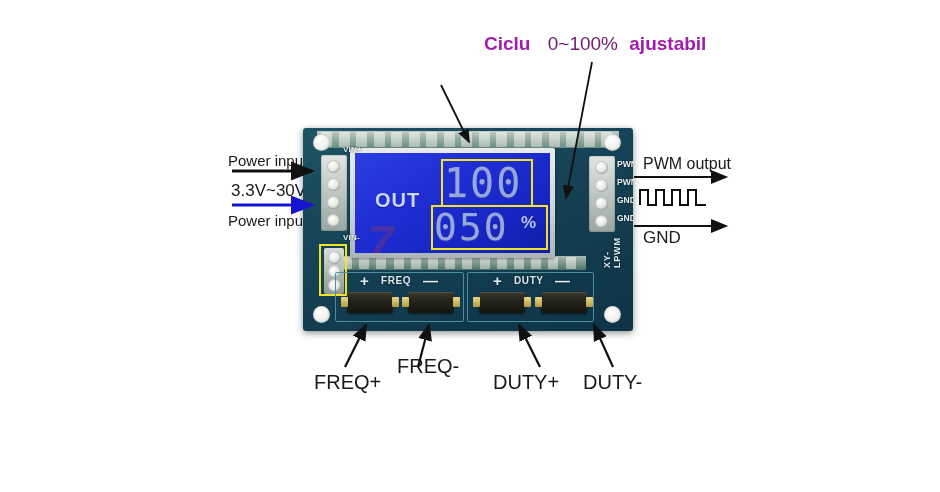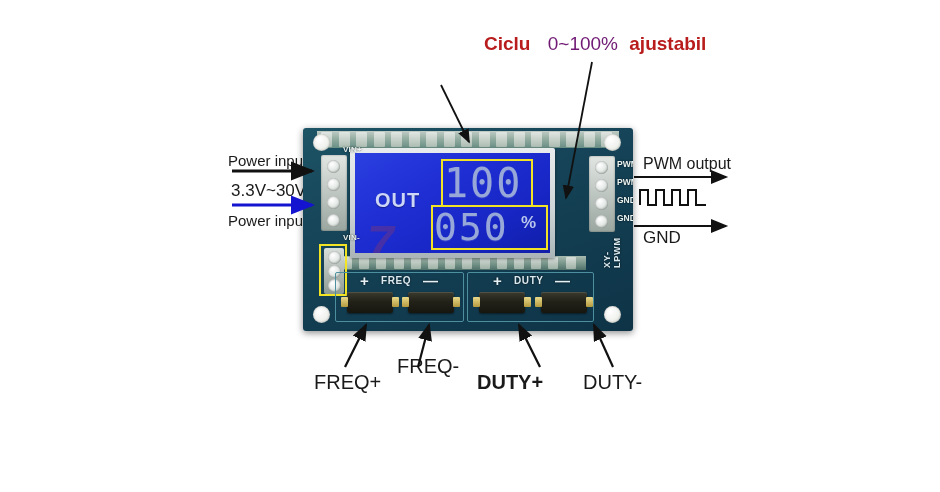--- a/index.html
+++ b/index.html
@@ -6,37 +6,37 @@
   html, body {
     width: 940px; height: 492px;
     background: #ffffff;
     font-family: "Liberation Sans", sans-serif;
     overflow: hidden;
   }
   #stage { position: relative; width: 940px; height: 492px; background: #fff; }
 
   
   .anno { position: absolute; white-space: nowrap; color: #111; }
-  .anno .b { font-weight: bold; color: #b91c1c; }
+  .anno .b { font-weight: bold; color: #a21caf; }
   .anno .n { font-weight: normal; color: #701a75; }
 
   #anno-ciclu  { left: 484px; top: 33px;  font-size: 19px; }
   #anno-freq   { left: 222px; top: 64px;  font-size: 19px; }
 
   .pin-anno { position: absolute; font-size: 15px; color: #1a1a1a; white-space: nowrap; }
   #lbl-pin { left: 228px; top: 152px; }
   #lbl-volt { left: 231px; top: 181px; font-size: 17px; }
   #lbl-nin { left: 228px; top: 212px; }
   #lbl-pwmout { left: 643px; top: 155px; font-size: 16px; }
   #lbl-gndout { left: 643px; top: 228px; font-size: 17px; }
 
   .btn-anno { position: absolute; font-size: 20px; color: #1a1a1a; white-space: nowrap; }
   #lbl-fp { left: 314px; top: 371px; }
   #lbl-fm { left: 397px; top: 355px; }
-  #lbl-dp { left: 477px; top: 371px; font-weight: bold; }
+  #lbl-dp { left: 493px; top: 371px; }
   #lbl-dm { left: 583px; top: 371px; }
 
   
   #lines { position: absolute; left: 0; top: 0; width: 940px; height: 492px; pointer-events: none; }
 
   
   #board {
     position: absolute; left: 303px; top: 128px;
     width: 330px; height: 203px;
     background: linear-gradient(160deg,#1d5466 0%, #17465a 30%, #123c50 65%, #0e3346 100%);

